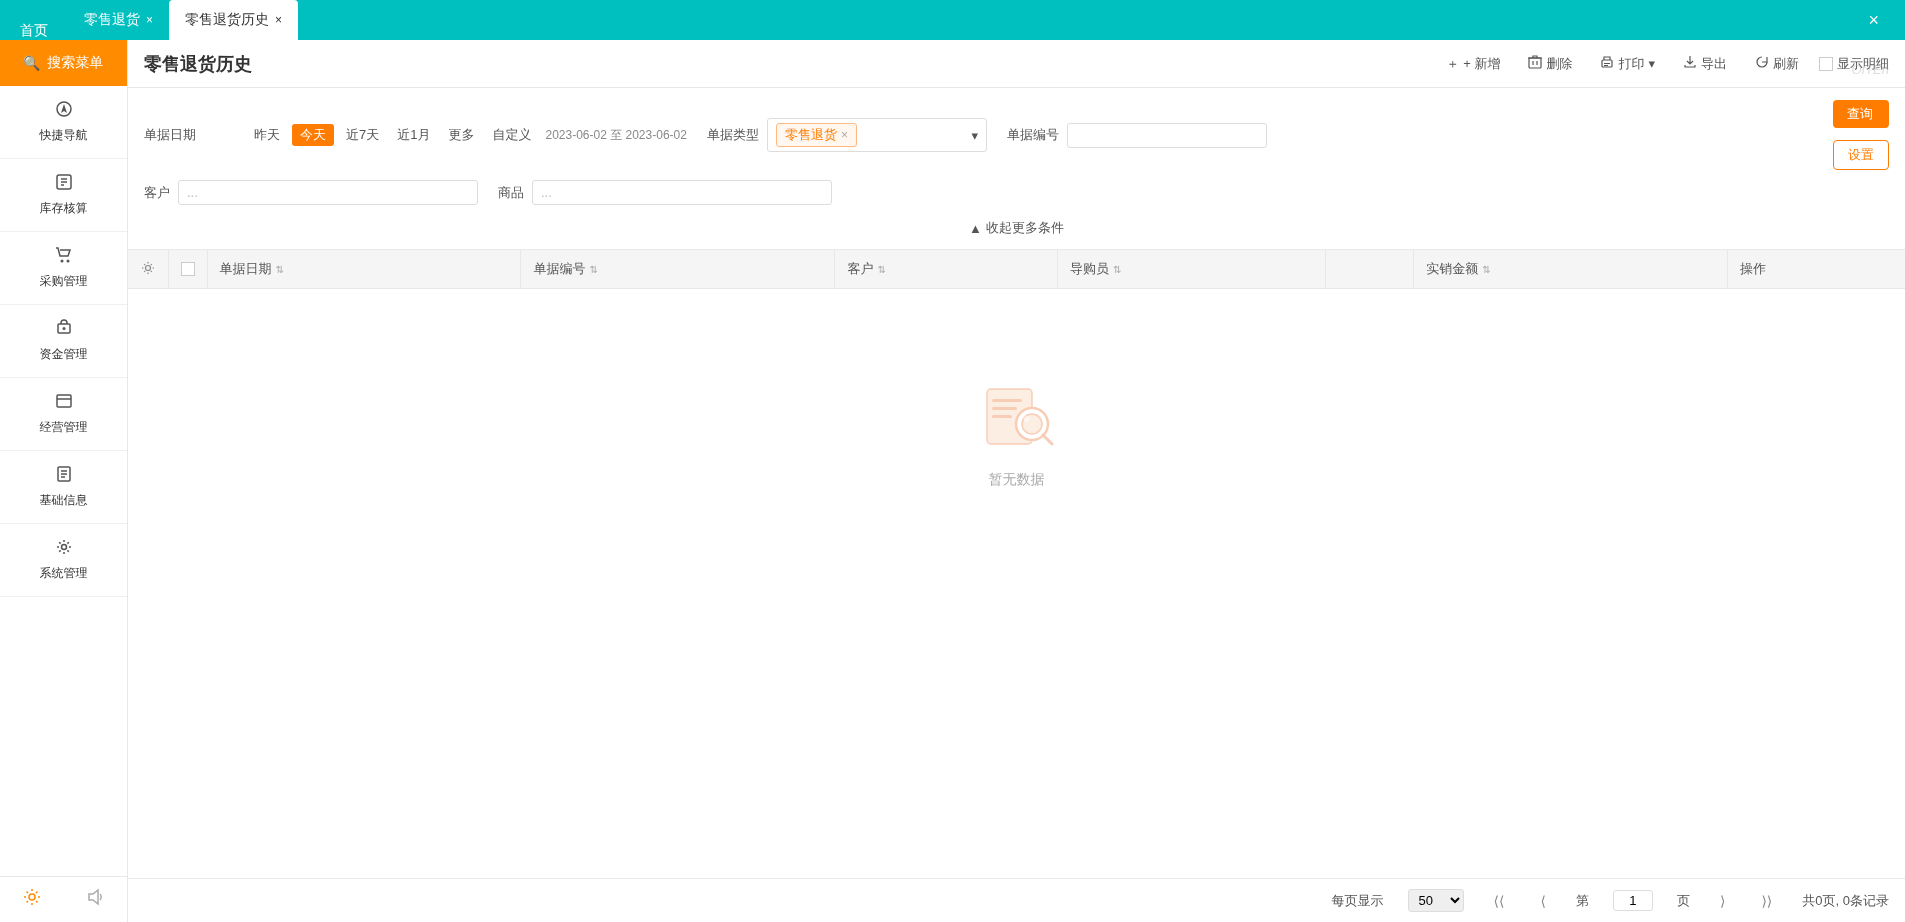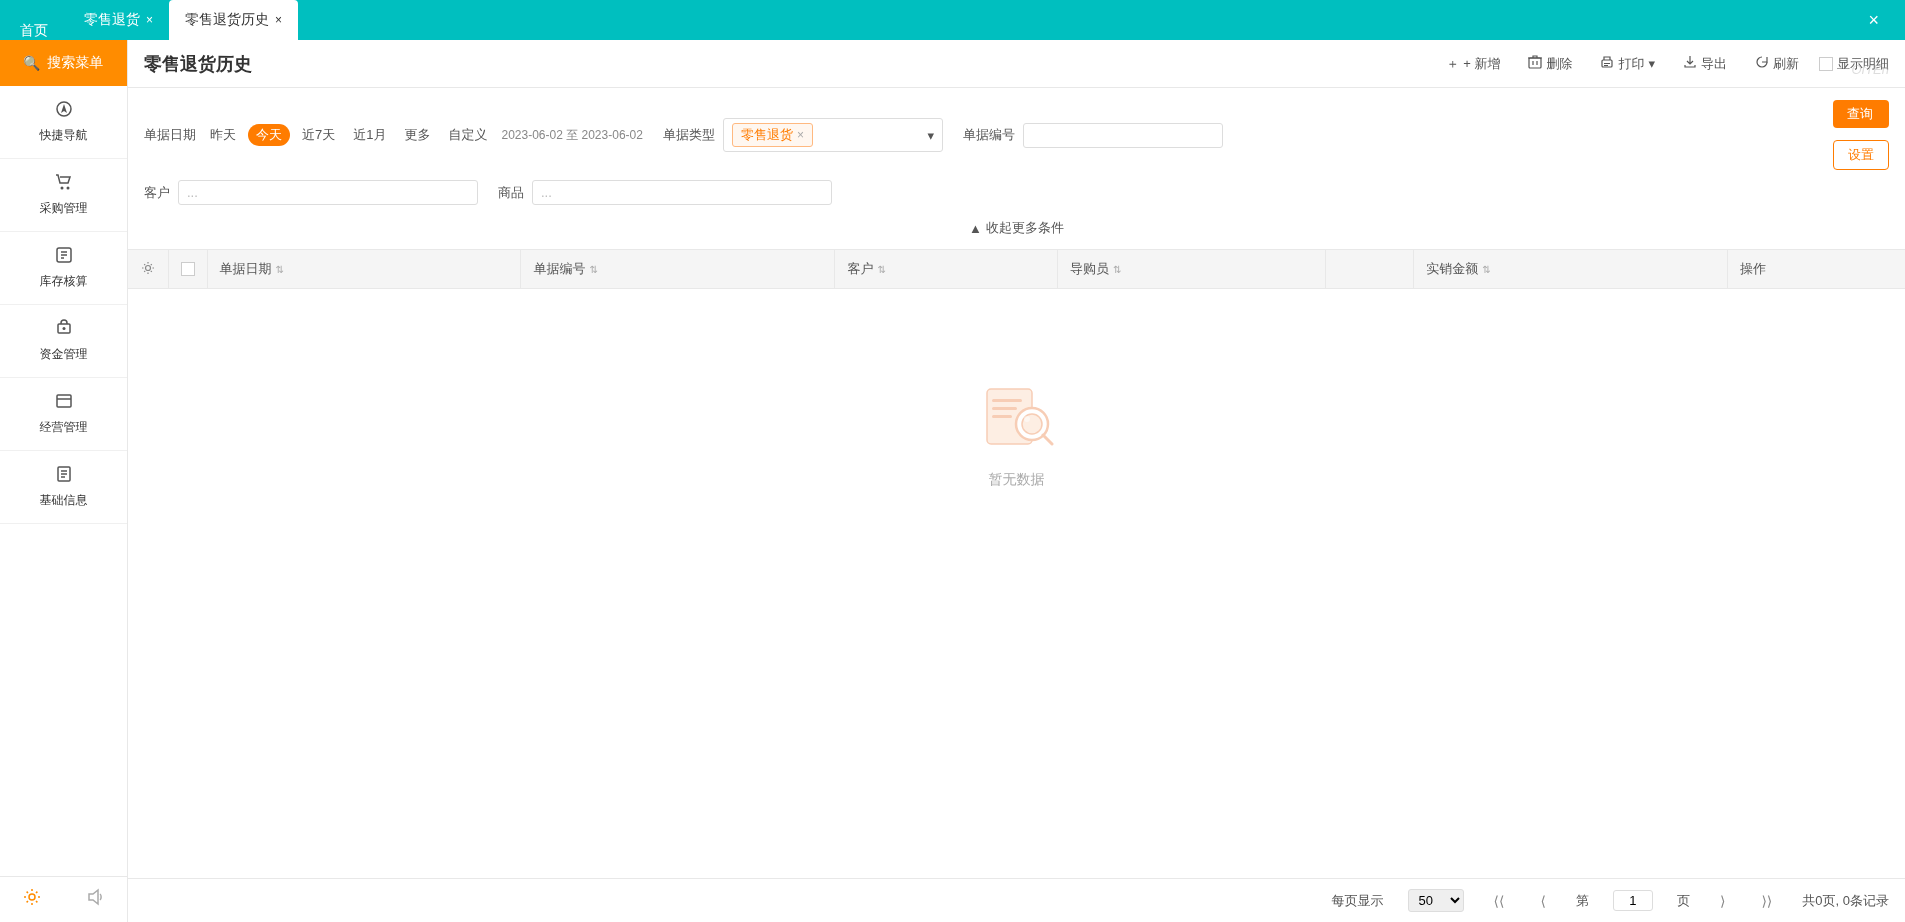--- a/index.html
+++ b/index.html
@@ -200,31 +200,32 @@
     }
     .filter-label {
       color: #555;
       font-size: 13px;
       white-space: nowrap;
     }
     .date-options {
       display: flex;
       gap: 6px;
       align-items: center;
+      margin-left: 44px;
     }
     .date-opt {
       font-size: 13px;
       color: #555;
       cursor: pointer;
       padding: 2px 6px;
     }
     .date-opt.active {
       background: #ff7c00;
       color: #fff;
-      border-radius: 11px;
+      border-radius: 3px;
       padding: 2px 8px;
     }
     .date-range {
       font-size: 12px;
       color: #888;
     }
     .filter-input {
       border: 1px solid #ddd;
       border-radius: 3px;
       padding: 4px 8px;
@@ -404,37 +405,37 @@
         <svg width="18" height="18" viewBox="0 0 18 18">
             <circle cx="9" cy="9" r="7" fill="none" stroke="#555" stroke-width="1.5"></circle>
             <polygon points="9,4 12,13 9,11 6,13" fill="#555"></polygon>
           </svg>
       </span>
       <span>快捷导航</span>
     </div>
     <div class="sidebar-item">
       <span class="icon">
         <svg width="18" height="18" viewBox="0 0 18 18">
-            <circle cx="7" cy="15" r="1.5" fill="#555"></circle>
-            <circle cx="13" cy="15" r="1.5" fill="#555"></circle>
-            <path d="M1 2h2l2 8h8l2-6H5" fill="none" stroke="#555" stroke-width="1.5"></path>
-          </svg>
-      </span>
-      <span>采购管理</span>
-    </div>
-    <div class="sidebar-item">
-      <span class="icon">
-        <svg width="18" height="18" viewBox="0 0 18 18">
             <rect x="2" y="2" width="14" height="14" rx="2" fill="none" stroke="#555" stroke-width="1.5"></rect>
             <line x1="6" y1="6" x2="12" y2="6" stroke="#555" stroke-width="1.5"></line>
             <line x1="6" y1="9" x2="12" y2="9" stroke="#555" stroke-width="1.5"></line>
             <line x1="6" y1="12" x2="9" y2="12" stroke="#555" stroke-width="1.5"></line>
           </svg>
       </span>
       <span>库存核算</span>
+    </div>
+    <div class="sidebar-item">
+      <span class="icon">
+        <svg width="18" height="18" viewBox="0 0 18 18">
+            <circle cx="7" cy="15" r="1.5" fill="#555"></circle>
+            <circle cx="13" cy="15" r="1.5" fill="#555"></circle>
+            <path d="M1 2h2l2 8h8l2-6H5" fill="none" stroke="#555" stroke-width="1.5"></path>
+          </svg>
+      </span>
+      <span>采购管理</span>
     </div>
     <div class="sidebar-item">
       <span class="icon">
         <svg width="18" height="18" viewBox="0 0 18 18">
             <rect x="3" y="5" width="12" height="9" rx="1" fill="none" stroke="#555" stroke-width="1.5"></rect>
             <path d="M6 5V4a3 3 0 016 0v1" fill="none" stroke="#555" stroke-width="1.5"></path>
             <circle cx="9" cy="9.5" r="1.5" fill="#555"></circle>
           </svg>
       </span>
       <span>资金管理</span>
@@ -451,20 +452,29 @@
     <div class="sidebar-item">
       <span class="icon">
         <svg width="18" height="18" viewBox="0 0 18 18">
             <rect x="3" y="2" width="12" height="14" rx="1" fill="none" stroke="#555" stroke-width="1.5"></rect>
             <line x1="6" y1="6" x2="12" y2="6" stroke="#555" stroke-width="1.5"></line>
             <line x1="6" y1="9" x2="12" y2="9" stroke="#555" stroke-width="1.5"></line>
             <line x1="6" y1="12" x2="10" y2="12" stroke="#555" stroke-width="1.5"></line>
           </svg>
       </span>
       <span>基础信息</span>
+    </div>
+    <div class="sidebar-item">
+      <span class="icon">
+        <svg width="18" height="18" viewBox="0 0 18 18">
+            <circle cx="9" cy="9" r="2.5" fill="none" stroke="#555" stroke-width="1.5"></circle>
+            <path d="M9 2v2M9 14v2M2 9h2M14 9h2M4.2 4.2l1.4 1.4M12.4 12.4l1.4 1.4M4.2 13.8l1.4-1.4M12.4 5.6l1.4-1.4" stroke="#555" stroke-width="1.5"></path>
+          </svg>
+      </span>
+      <span>系统管理</span>
     </div>
     <div class="sidebar-bottom">
       <span class="btn">
         <svg width="20" height="20" viewBox="0 0 20 20">
             <circle cx="10" cy="10" r="3" fill="none" stroke="#ff8c00" stroke-width="1.5"></circle>
             <path d="M10 2v2M10 16v2M2 10h2M16 10h2M4.6 4.6l1.4 1.4M14 14l1.4 1.4M4.6 15.4l1.4-1.4M14 6l1.4-1.4" stroke="#ff8c00" stroke-width="1.5"></path>
           </svg>
       </span>
       <span class="btn">
         <svg width="20" height="20" viewBox="0 0 20 20">

